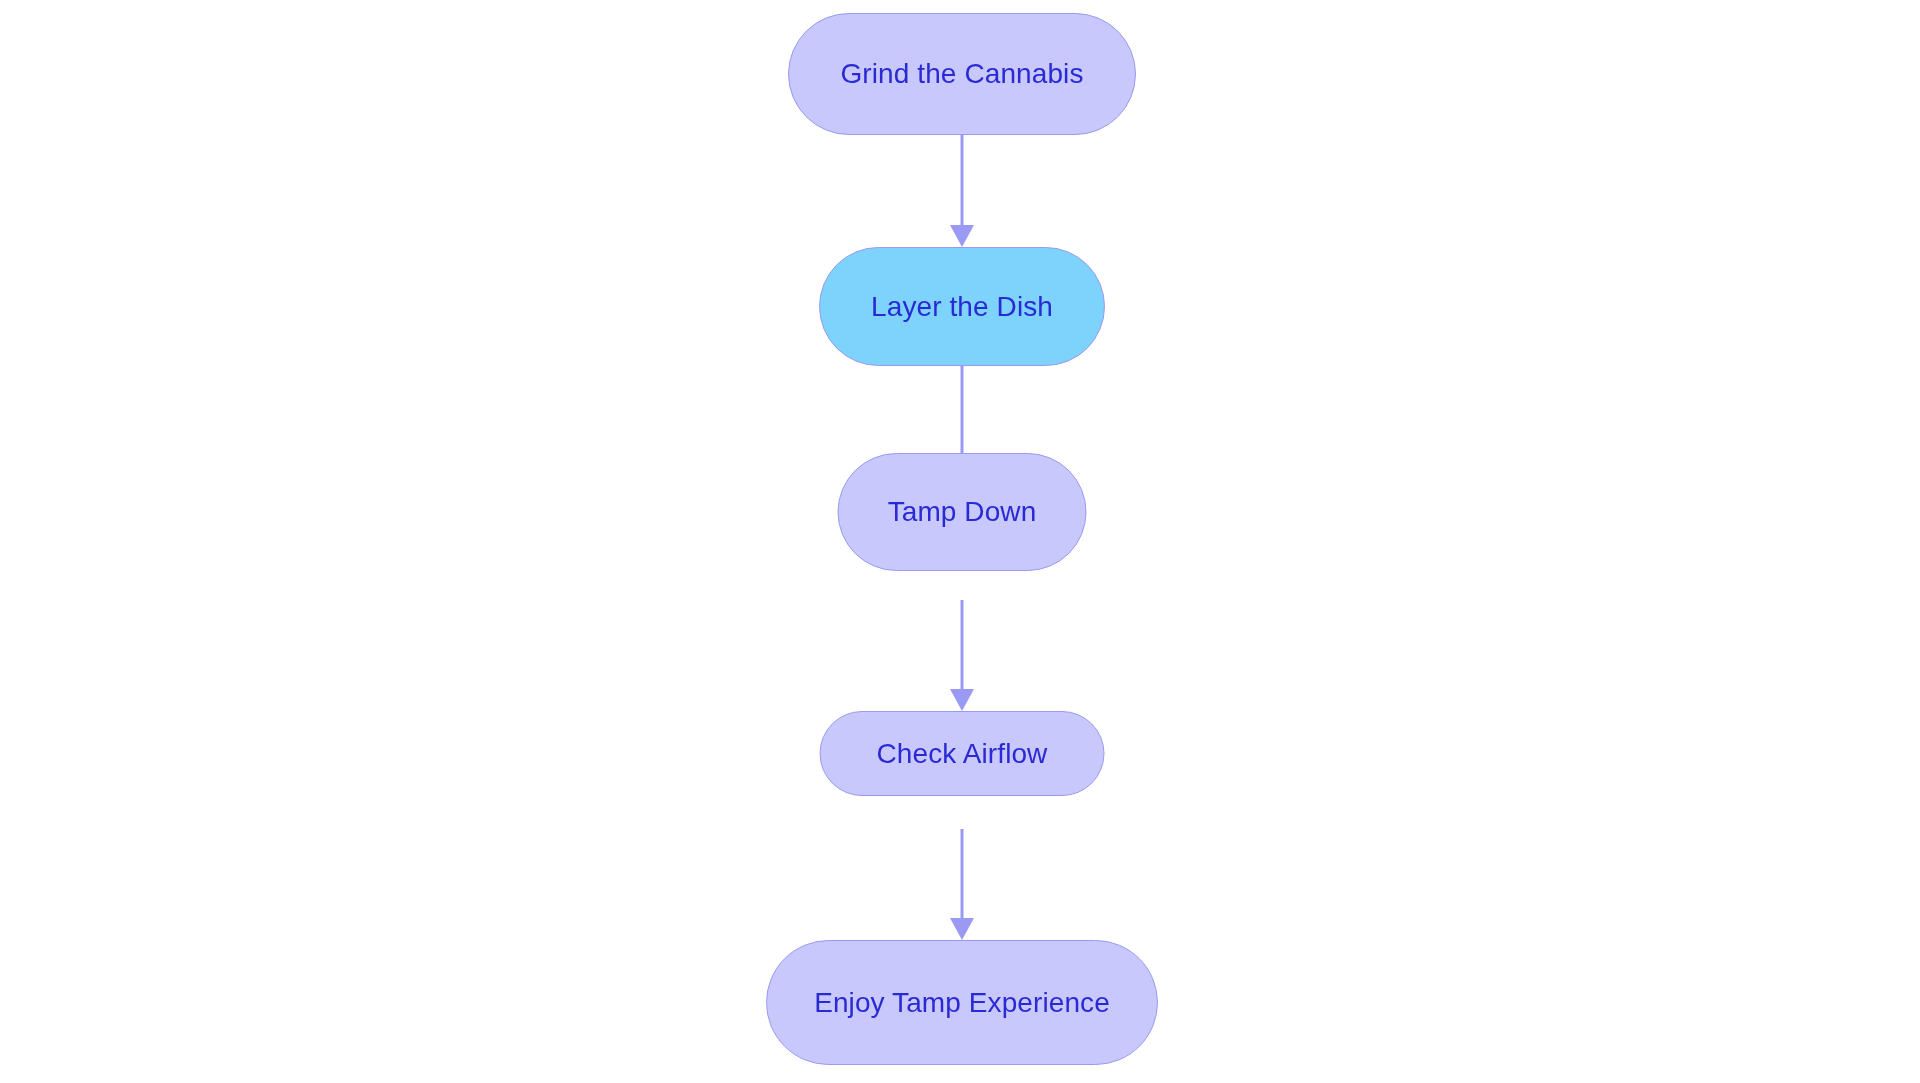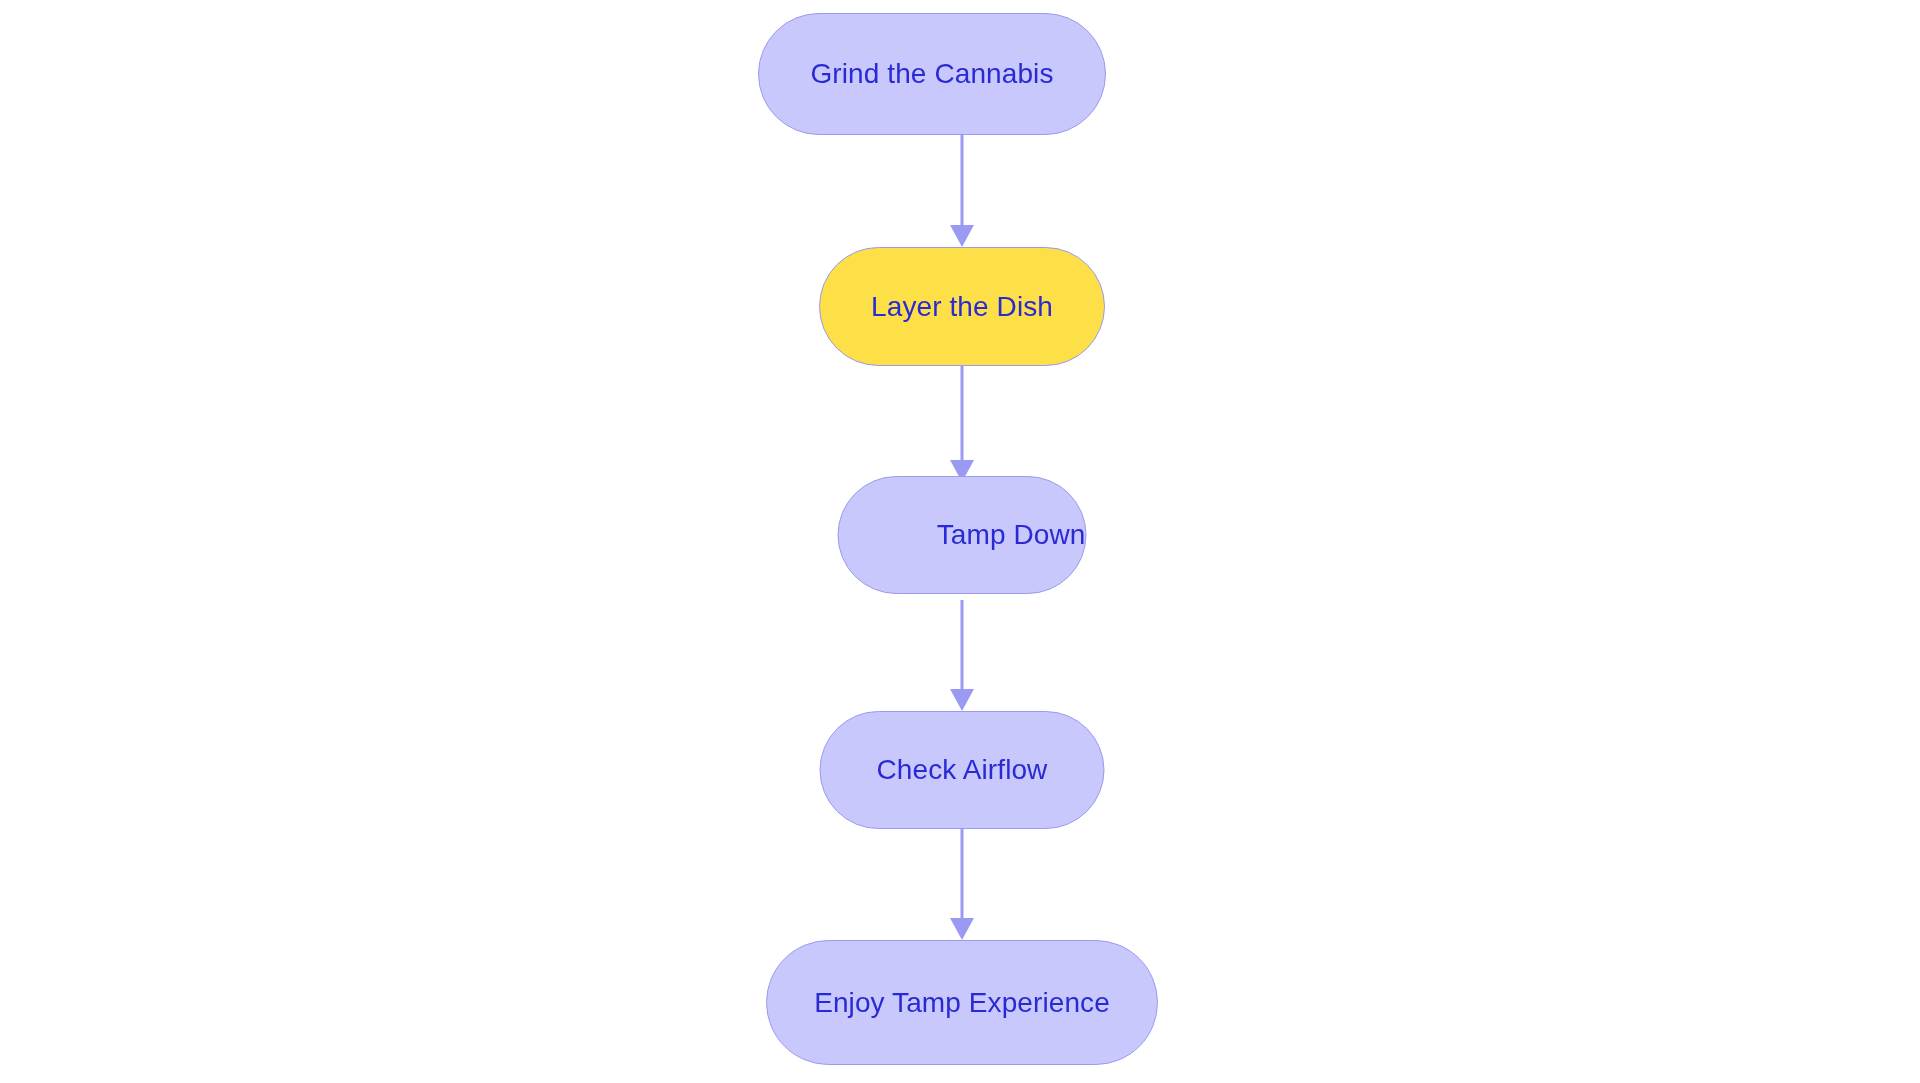--- a/index.html
+++ b/index.html
@@ -84,28 +84,28 @@
       <div class="flow-arrowhead" style="border-top-color: rgb(154, 154, 245);"></div>
     </div>
     <div class="flow-connector" style="left: 962px; top: 600px; height: 111px; width: 26px;">
       <div class="flow-connector-line" style="height: 91px; background: rgb(154, 154, 245);"></div>
       <div class="flow-arrowhead" style="border-top-color: rgb(154, 154, 245);"></div>
     </div>
     <div class="flow-connector" style="left: 962px; top: 829px; height: 111px; width: 26px;">
       <div class="flow-connector-line" style="height: 91px; background: rgb(154, 154, 245);"></div>
       <div class="flow-arrowhead" style="border-top-color: rgb(154, 154, 245);"></div>
     </div>
-    <div class="flow-node" style="left: 932px; top: 13px; width: 348px; height: 122px; background: rgb(200, 200, 252); border-color: rgb(154, 154, 240);">
+    <div class="flow-node" style="left: 962px; top: 13px; width: 348px; height: 122px; background: rgb(200, 200, 252); border-color: rgb(154, 154, 240);">
       <span class="flow-node-label" style="color: rgb(42, 42, 212);">Grind the Cannabis</span>
     </div>
-    <div class="flow-node" style="left: 962px; top: 247px; width: 286px; height: 119px; background: #fde047; border-color: rgb(154, 154, 240);">
+    <div class="flow-node" style="left: 962px; top: 247px; width: 286px; height: 119px; background: #7dd3fc; border-color: rgb(154, 154, 240);">
       <span class="flow-node-label" style="color: rgb(42, 42, 212);">Layer the Dish</span>
     </div>
-    <div class="flow-node" style="left: 962px; top: 476px; width: 249px; height: 118px; background: rgb(200, 200, 252); border-color: rgb(154, 154, 240); justify-content: flex-end;">
+    <div class="flow-node" style="left: 962px; top: 453px; width: 249px; height: 118px; background: rgb(200, 200, 252); border-color: rgb(154, 154, 240);">
       <span class="flow-node-label" style="color: rgb(42, 42, 212);">Tamp Down</span>
     </div>
-    <div class="flow-node" style="left: 962px; top: 711px; width: 285px; height: 118px; background: rgb(200, 200, 252); border-color: rgb(154, 154, 240);">
+    <div class="flow-node" style="left: 962px; top: 711px; width: 285px; height: 85px; background: rgb(200, 200, 252); border-color: rgb(154, 154, 240);">
       <span class="flow-node-label" style="color: rgb(42, 42, 212);">Check Airflow</span>
     </div>
     <div class="flow-node" style="left: 962px; top: 940px; width: 392px; height: 125px; background: rgb(200, 200, 252); border-color: rgb(154, 154, 240);">
       <span class="flow-node-label" style="color: rgb(42, 42, 212);">Enjoy Tamp Experience</span>
     </div>
   </div>
 
 </body></html>

